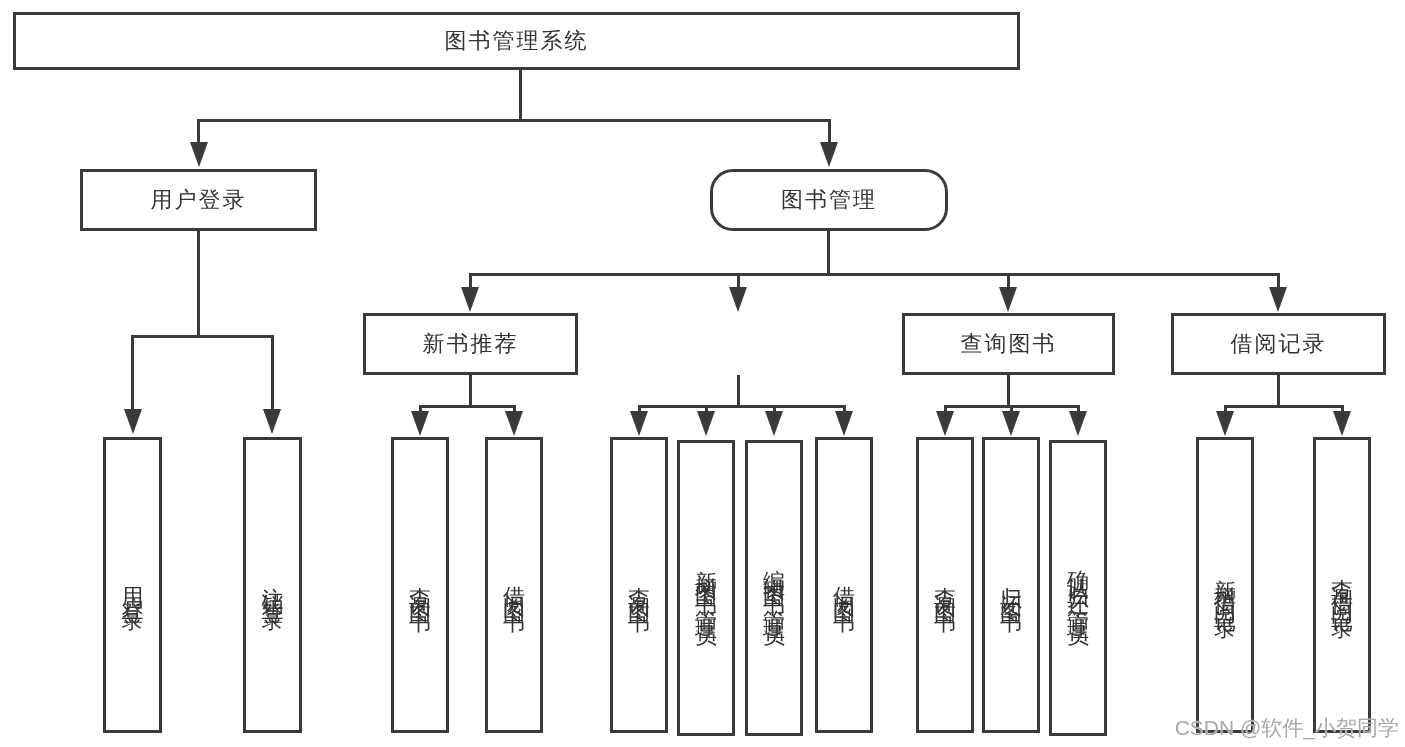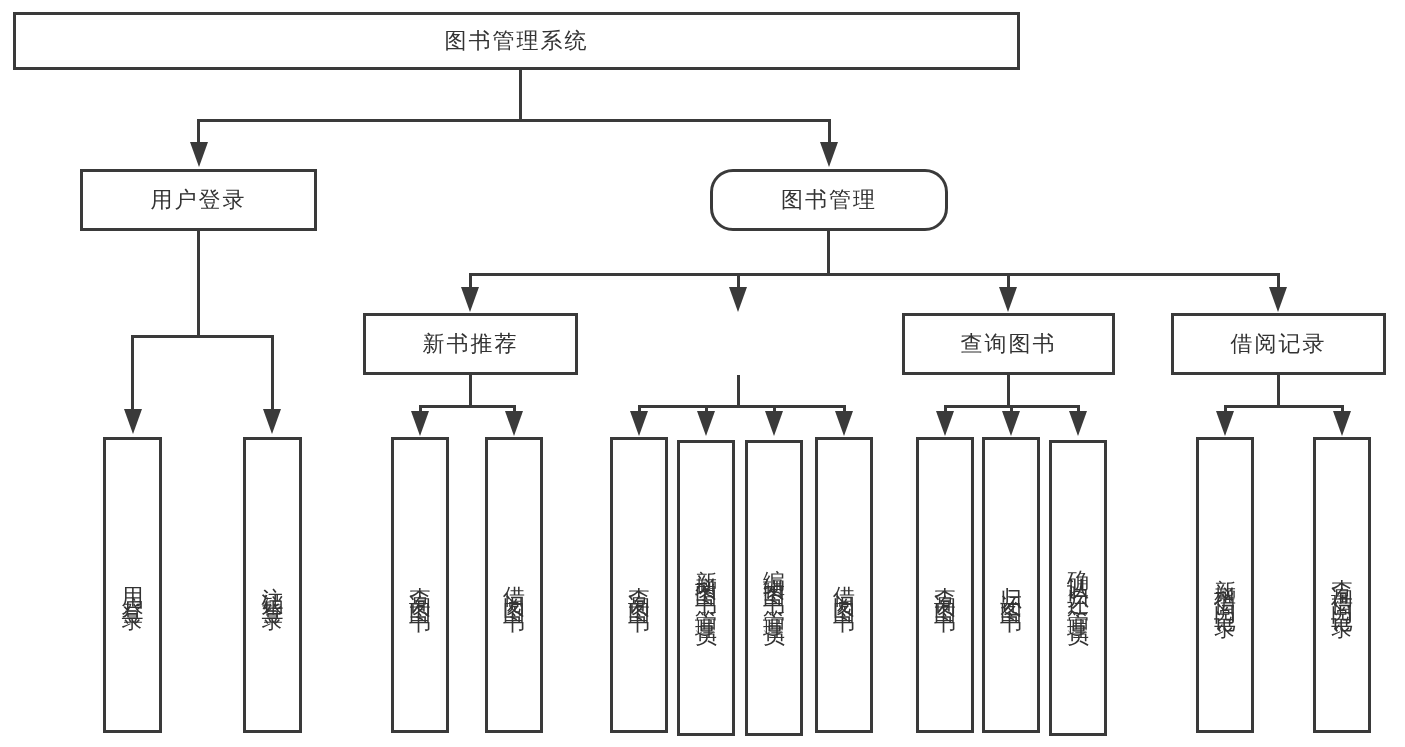--- a/index.html
+++ b/index.html
@@ -120,13 +120,14 @@
   <div class="node v" style="left:745px;top:440px;width:58px;height:296px;">编辑图书（管理员）</div>
   <div class="node v" style="left:815px;top:437px;width:58px;height:296px;">借阅图书</div>
 
   <div class="node v" style="left:916px;top:437px;width:58px;height:296px;">查询图书</div>
   <div class="node v" style="left:982px;top:437px;width:58px;height:296px;">归还图书</div>
   <div class="node v" style="left:1049px;top:440px;width:58px;height:296px;">确认归还（管理员）</div>
 
   <div class="node v" style="left:1196px;top:437px;width:58px;height:296px;">新增借阅记录</div>
   <div class="node v" style="left:1313px;top:437px;width:58px;height:296px;">查询借阅记录</div>
 
+  <div class="watermark">CSDN @软件_小贺同学</div>
 </div>
 
 </body></html>

